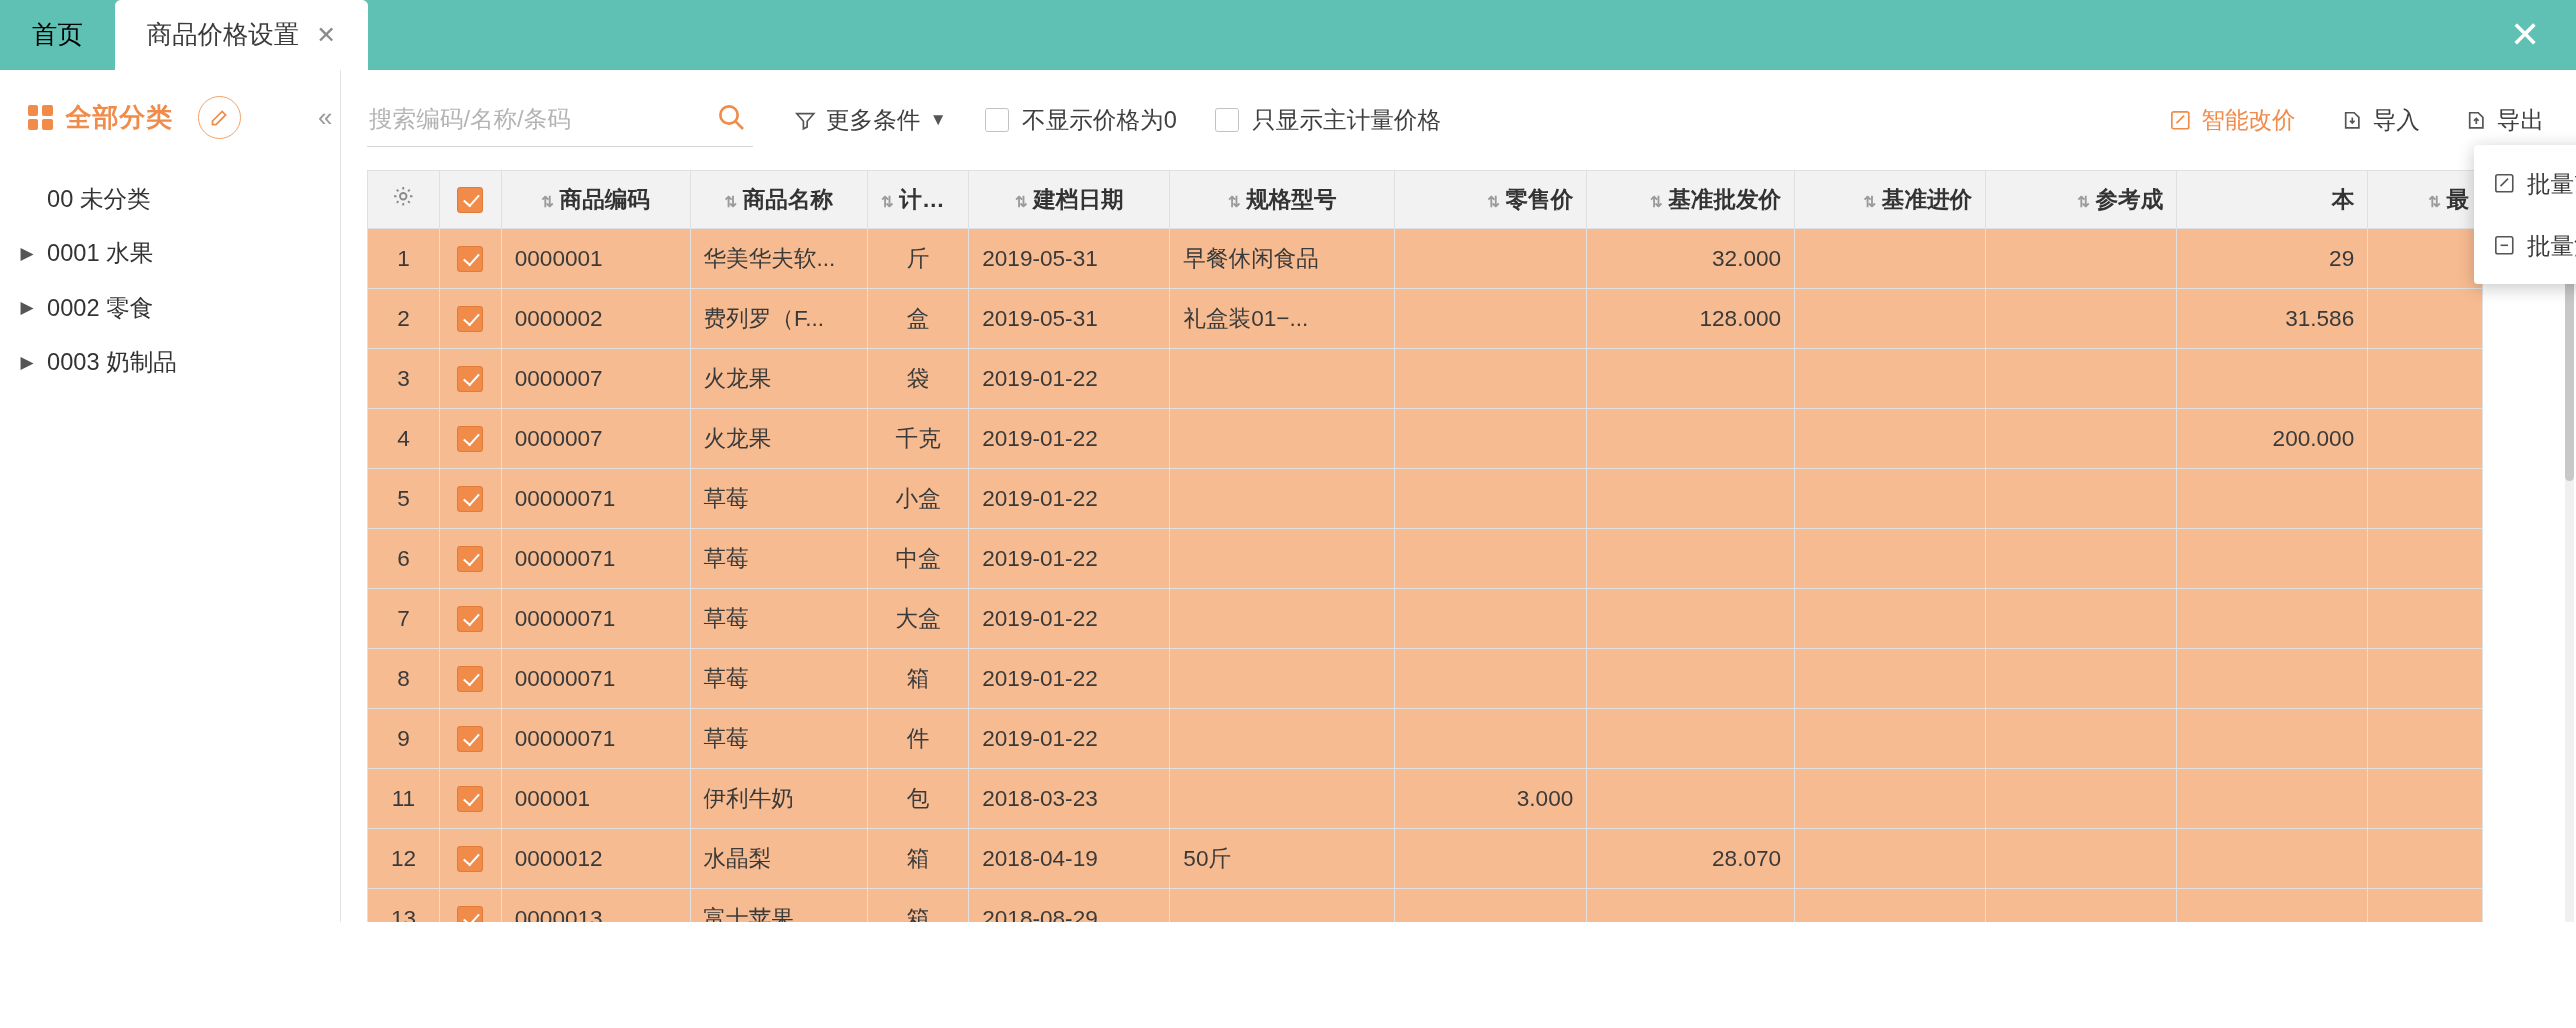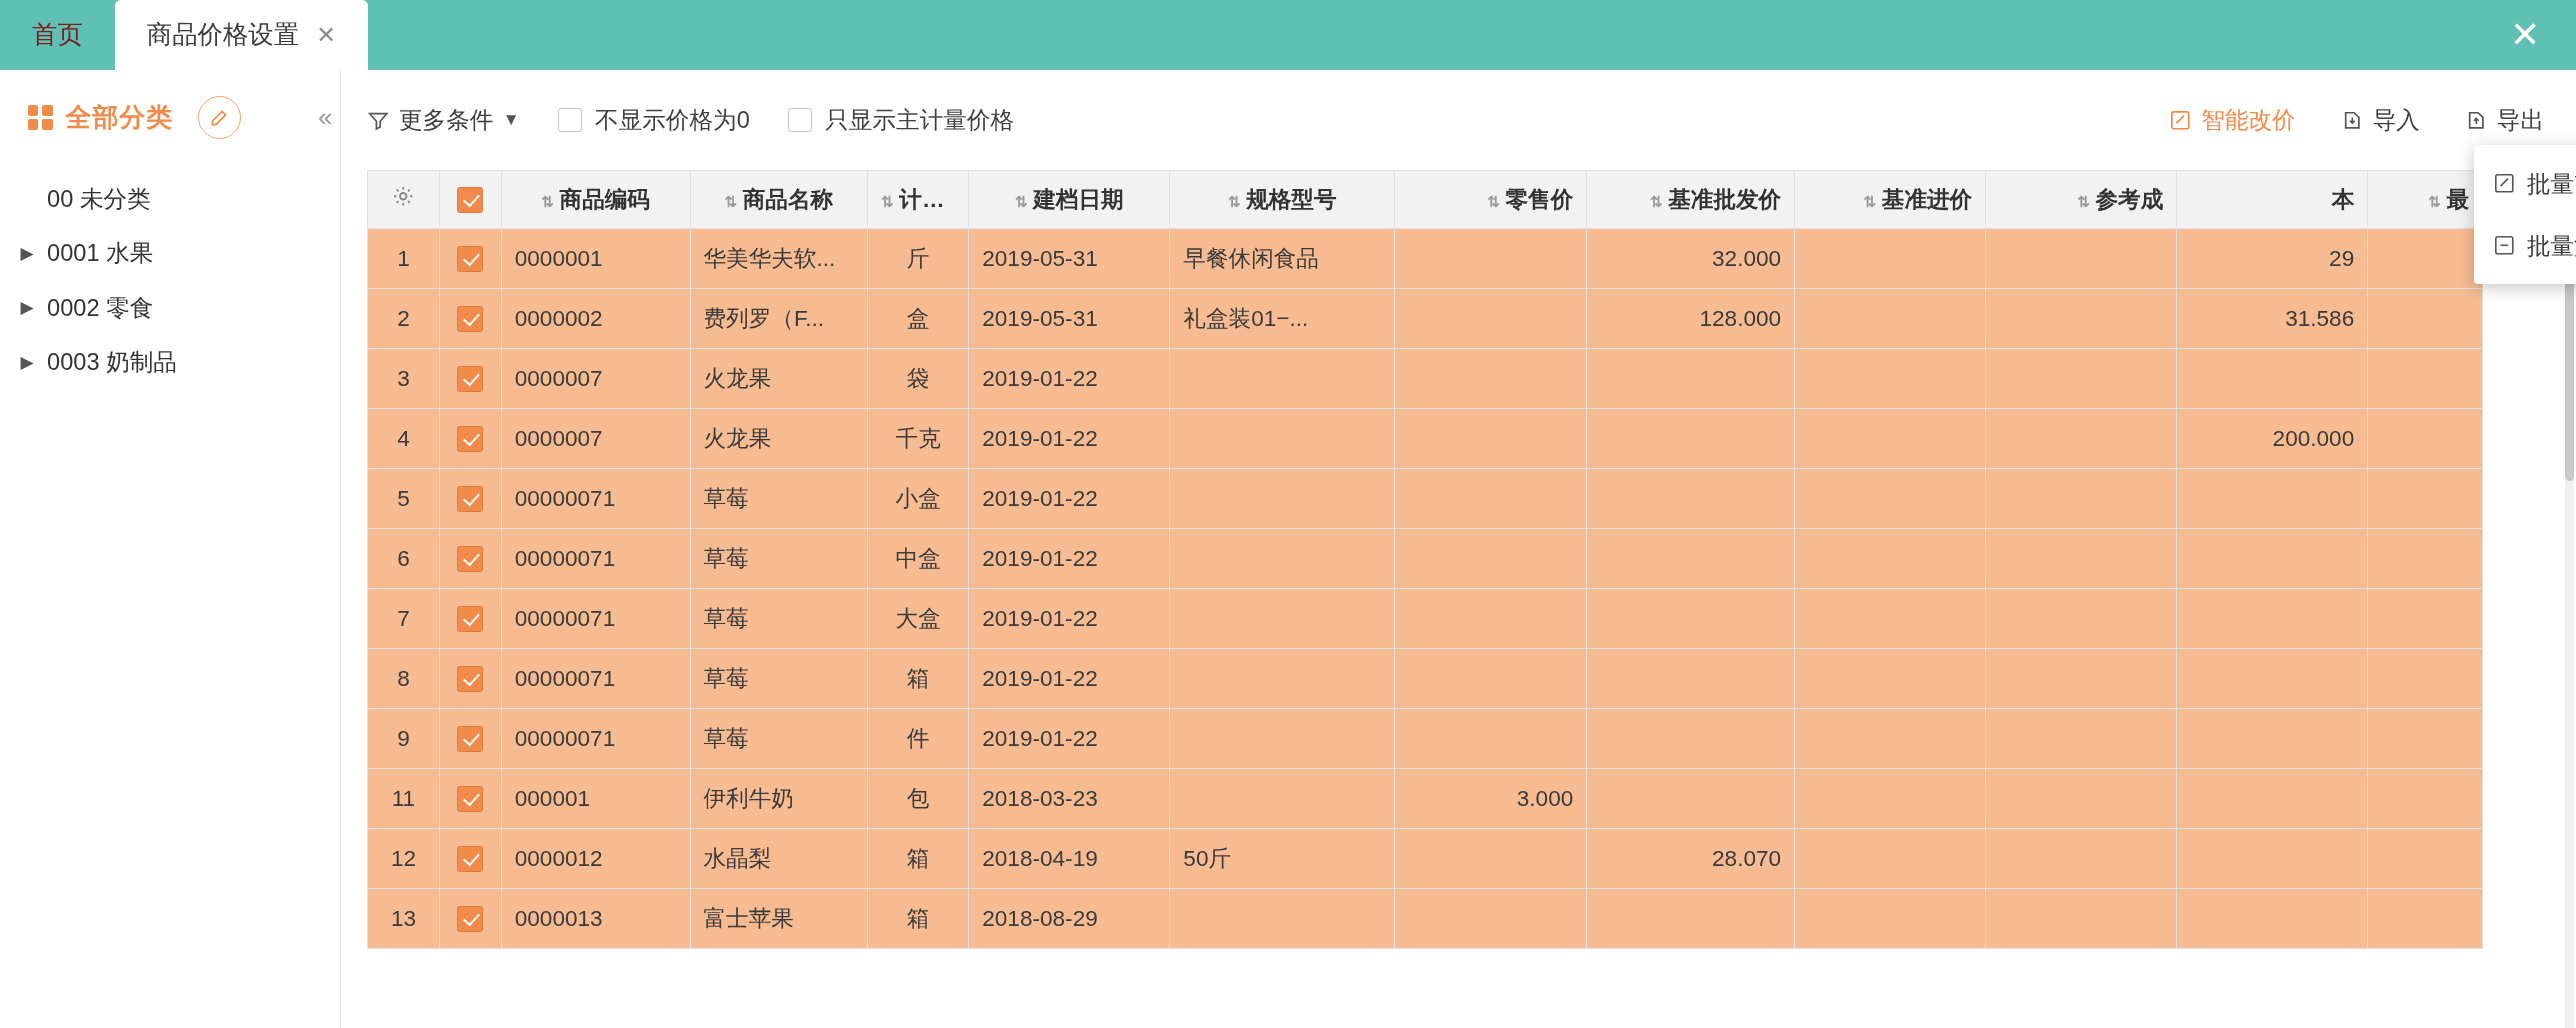--- a/index.html
+++ b/index.html
@@ -18,21 +18,21 @@
     background: #5fc0b4;
     display: flex;
     align-items: stretch;
     position: relative;
   }
   .tab {
     display: flex;
     align-items: center;
     padding: 0 32px;
     font-size: 25.4px;
-    color: #7f1d1d;
+    color: #000000;
     cursor: pointer;
     white-space: nowrap;
   }
   .tab.active {
     background: #ffffff;
     color: #3b3b3b;
     border-top-left-radius: 5.7px;
     border-top-right-radius: 5.7px;
   }
   .tab .close {
@@ -46,21 +46,21 @@
     height: 70px;
     width: 60px;
     display: flex; align-items: center; justify-content: center;
     color: #ffffff;
     font-size: 36px;
     line-height: 1;
     cursor: pointer;
   }
 
   
-  .body { display: flex; height: 959px; border-radius: 14px; }
+  .body { display: flex; height: 852px; border-radius: 14px; }
 
   
   .sidebar {
     width: 341px;
     background: #ffffff;
     border-right: 0.9px solid #e4e4e4;
     position: relative;
     flex-shrink: 0;
   }
   .sidebar-head {
@@ -337,20 +337,29 @@
         <div class="tree-node">
           <span class="caret">▶</span>
           <span>0003 奶制品</span>
         </div>
       </div>
     </div>
 
     <div class="main">
 
       <div class="toolbar">
+        <div class="search-box">
+          <input type="text" placeholder="搜索编码/名称/条码" style="">
+          <span class="search-icon">
+            <svg width="32" height="32" viewBox="0 0 24 24" fill="none" stroke="#f08b4a" stroke-width="2">
+              <circle cx="10.5" cy="10.5" r="6.5"></circle>
+                <path d="M15.5 15.5L21 21"></path>
+            </svg>
+          </span>
+        </div>
 
         <div class="tb-item">
           <svg width="22.6" height="22.6" viewBox="0 0 24 24" fill="none" stroke="#555" stroke-width="1.8">
             <path d="M3 5h18l-7 8v6l-4 2v-8z"></path>
           </svg>
           <span>更多条件</span>
           <span style="margin-left:9.4px;font-size:17px;color:#555;">▼</span>
         </div>
 
         <div class="tb-item">

